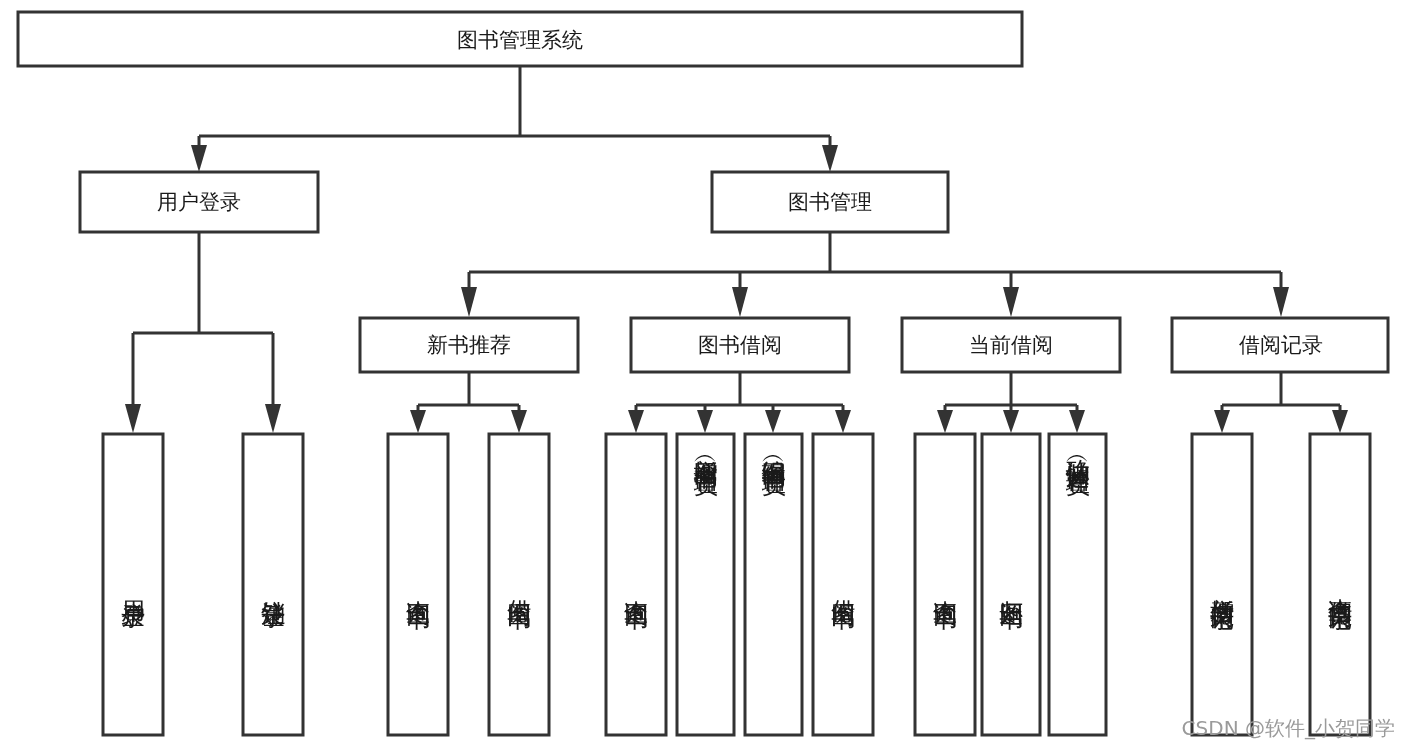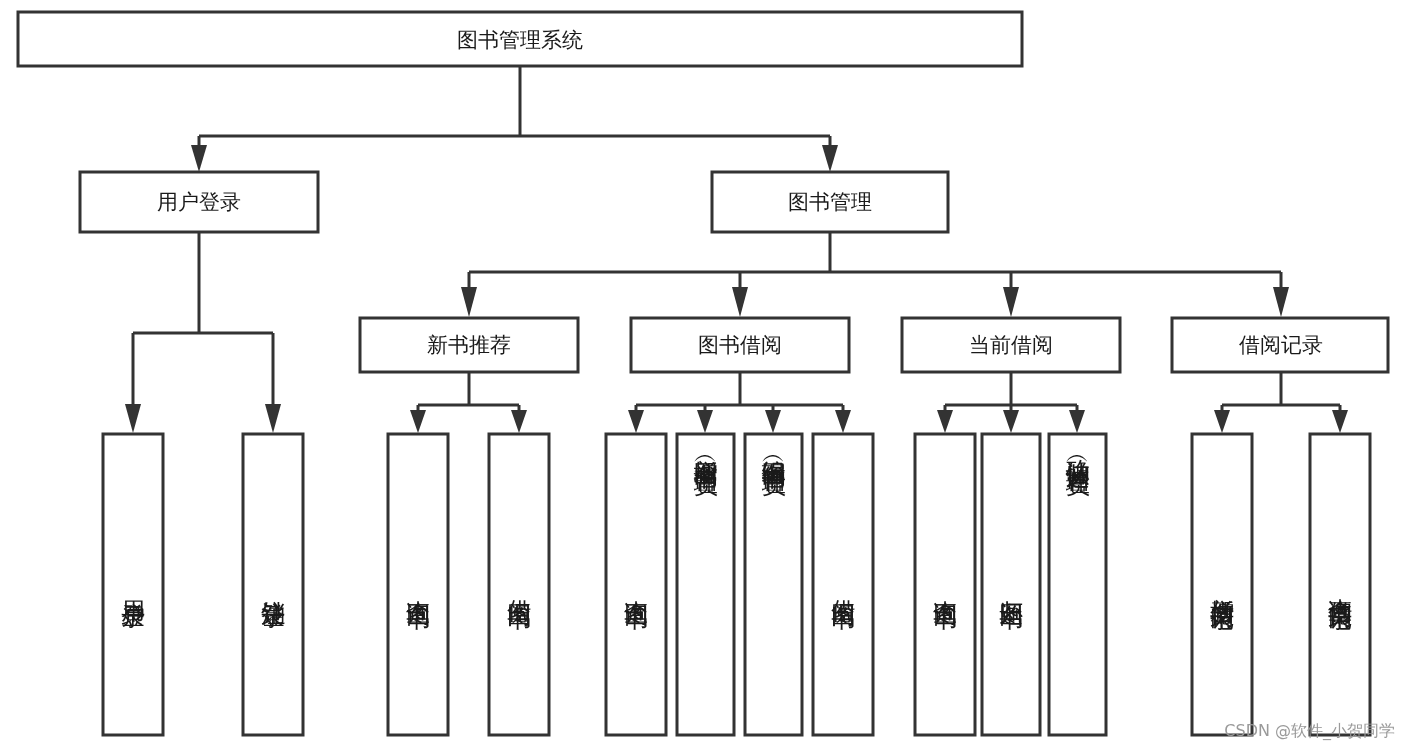--- a/index.html
+++ b/index.html
@@ -68,21 +68,21 @@
     position: absolute;
     display: flex;
     align-items: center;
     justify-content: center;
   }
   .watermark {
     position: absolute;
     right: 10px;
     bottom: 5px;
     font-family: "DejaVu Sans", "Liberation Sans", sans-serif;
-    font-size: 16px;
+    font-size: 20px;
     color: #9a9a9a;
     white-space: nowrap;
     user-select: none;
   }
 </style>
 </head>
 <body>
 
 <div id="diagram-root">
 

